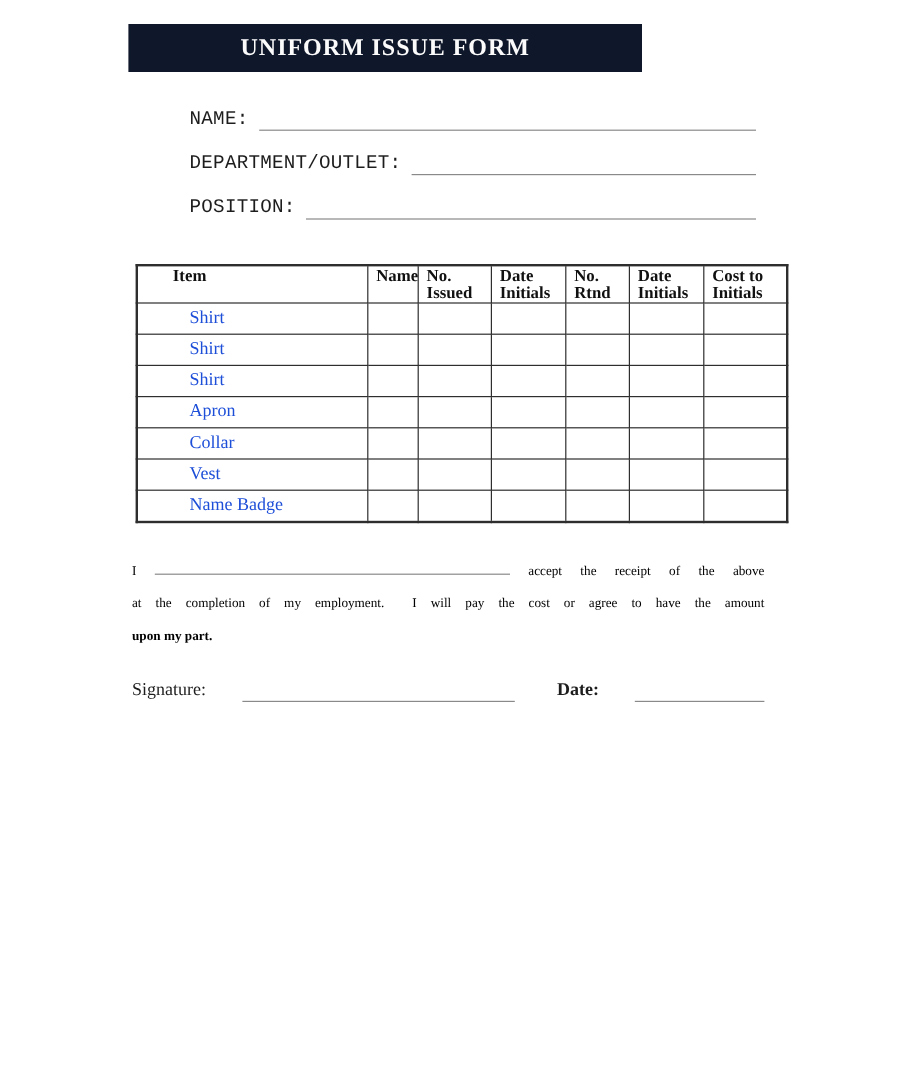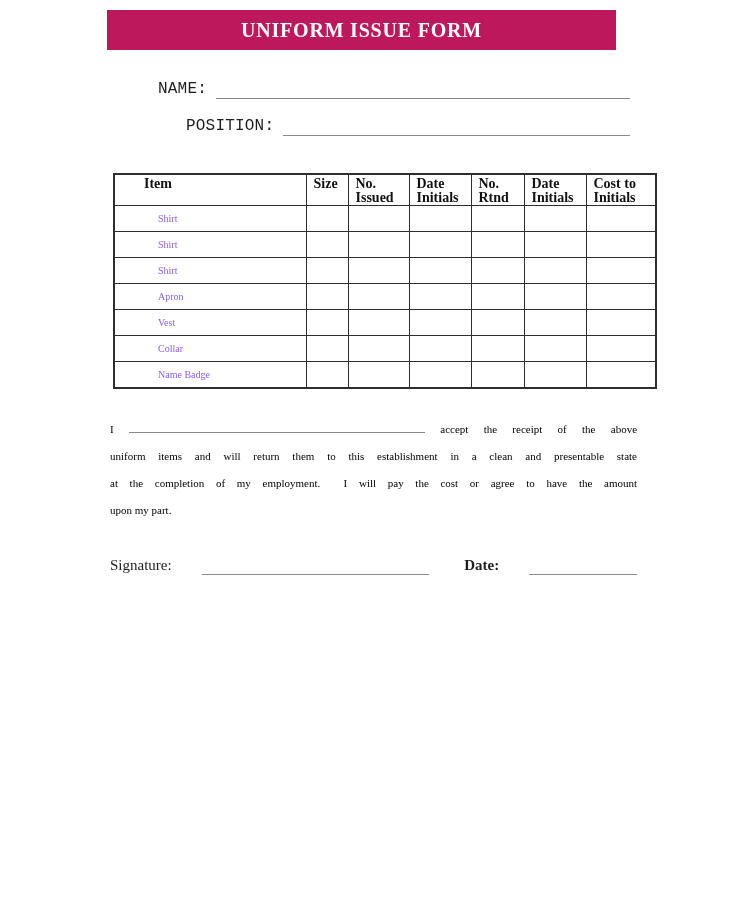--- a/index.html
+++ b/index.html
@@ -7,33 +7,33 @@
   body {
     width: 750px; height: 900px;
     font-family: "Liberation Serif", "DejaVu Serif", serif;
     color: #262626;
     overflow: hidden;
   }
   .page { position: relative; width: 750px; height: 900px; background: #ffffff; }
 
   
   .title-bar {
-    margin: 10px 0 0 107px;
-    width: 509px; height: 40px;
-    background: #be185d;
+    margin: 20px 0 0 107px;
+    width: 428px; height: 40px;
+    background: #0f172a;
     display: flex; align-items: center; justify-content: center;
   }
   .title-bar span {
     color: #fbfbfb; font-size: 20px; font-weight: bold; letter-spacing: 0.8px;
   }
 
   
   .fields { margin: 30px 0 0 158px; width: 472px; }
   .field-row { display: flex; height: 19px; margin-bottom: 18px; }
-  .field-row:last-child { margin-bottom: 0; margin-left: 28px; }
+  .field-row:last-child { margin-bottom: 0; }
   .field-label {
     font-size: 16px; color: #1d1d1d; line-height: 19px; white-space: nowrap;
     letter-spacing: 0.2px;
     font-family: Liberation Mono, monospace;
   }
   .field-line { flex: 1; margin-left: 9px; border-bottom: 1px solid #8a8a8a; }
 
   
   table.items {
     margin: 37px 0 0 113px;
@@ -46,58 +46,62 @@
   table.items thead tr { height: 29px; margin-top: 48px; }
   table.items tbody tr { height: 26px; }
   table.items th {
     font-size: 14px; font-weight: bold; color: #111111;
     text-align: left; vertical-align: top;
     padding: 2px 2px 0 7px; line-height: 14px;
     white-space: pre-line;
   }
   table.items th.th-item { padding-left: 29px; }
   td.item-cell {
-    font-size: 10px; color: #8b5cf6;
+    font-size: 15px; color: #1d4ed8;
     vertical-align: top; padding: 2px 0 0 43px; line-height: 21px;
   }
 
   
   .agreement { margin: 27px 0 0 110px; width: 527px; font-size: 11px; color: #000000; }
   .agreement .line {
     line-height: 27px;
     text-align: justify;
     text-align-last: justify;
   }
-  .agreement .line.last { text-align: right; text-align-last: left; }
+  .agreement .line.last { text-align: right; text-align-last: left; font-weight: bold; }
   .blank-line {
     display: inline-block;
     width: 296px; height: 13px;
     border-bottom: 1px solid #8a8a8a;
   }
 
   
-  .sig-row { display: flex; margin: 32px 0 0 110px; width: 527px; height: 19px; gap: 21px; }
+  .sig-row { display: flex; margin: 22px 0 0 110px; width: 527px; height: 19px; gap: 21px; }
   .sig-label { font-size: 15px; color: #1d1d1d; line-height: 19px; white-space: nowrap; }
   .sig-line { border-bottom: 1px solid #8a8a8a; }
   .sig-line.signature { width: 266px; margin-left: 9px; }
   .sig-label.date { margin-left: 14px; font-weight: bold; }
   .sig-line.date { width: 126px; margin-left: 9px; }
 </style>
 </head>
 <body>
 
 <div class="page">
 
   <div class="title-bar">
     <span>UNIFORM ISSUE FORM</span>
   </div>
 
   <div class="fields">
     <div class="field-row">
       <span class="field-label">NAME:</span>
+      <span class="field-line"></span>
+    </div>
+    <div class="field-row">
+      <span class="field-label">DEPARTMENT/OUTLET:</span>
       <span class="field-line"></span>
     </div>
     <div class="field-row">
       <span class="field-label">POSITION:</span>
       <span class="field-line"></span>
     </div>
   </div>
 
   <table class="items">
     <colgroup>
@@ -105,21 +109,21 @@
         <col style="width:42px">
         <col style="width:61px">
       <col style="width:62px">
         <col style="width:53px">
         <col style="width:62px">
       <col style="width:70px">
     </colgroup>
     <thead>
       <tr>
         <th class="th-item">Item</th>
-        <th>Size</th>
+        <th>Name</th>
         <th>No.
 Issued</th>
         <th>Date
 Initials</th>
         <th>No.
 Rtnd</th>
         <th>Date
 Initials</th>
         <th>Cost to
 Initials</th>
@@ -156,30 +160,30 @@
       <tr>
         <td class="item-cell">Apron</td>
         <td></td>
         <td></td>
         <td></td>
         <td></td>
         <td></td>
         <td></td>
       </tr>
       <tr>
+        <td class="item-cell">Collar</td>
+        <td></td>
+        <td></td>
+        <td></td>
+        <td></td>
+        <td></td>
+        <td></td>
+      </tr>
+      <tr>
         <td class="item-cell">Vest</td>
-        <td></td>
-        <td></td>
-        <td></td>
-        <td></td>
-        <td></td>
-        <td></td>
-      </tr>
-      <tr>
-        <td class="item-cell">Collar</td>
         <td></td>
         <td></td>
         <td></td>
         <td></td>
         <td></td>
         <td></td>
       </tr>
       <tr>
         <td class="item-cell">Name Badge</td>
         <td></td>
@@ -191,21 +195,20 @@
       </tr>
     </tbody>
   </table>
 
   <div class="agreement">
     <div class="line">
       <span>I</span>
       <span class="blank-line"></span>
       <span>accept the receipt of the above</span>
     </div>
-    <div class="line">uniform items and will return them to this establishment in a clean and presentable state</div>
     <div class="line">at the completion of my employment.&nbsp; I will pay the cost or agree to have the amount</div>
     <div class="line last">upon my part.</div>
   </div>
 
   <div class="sig-row">
     <span class="sig-label">Signature:</span>
     <span class="sig-line signature"></span>
     <span class="sig-label date">Date:</span>
     <span class="sig-line date"></span>
   </div>

